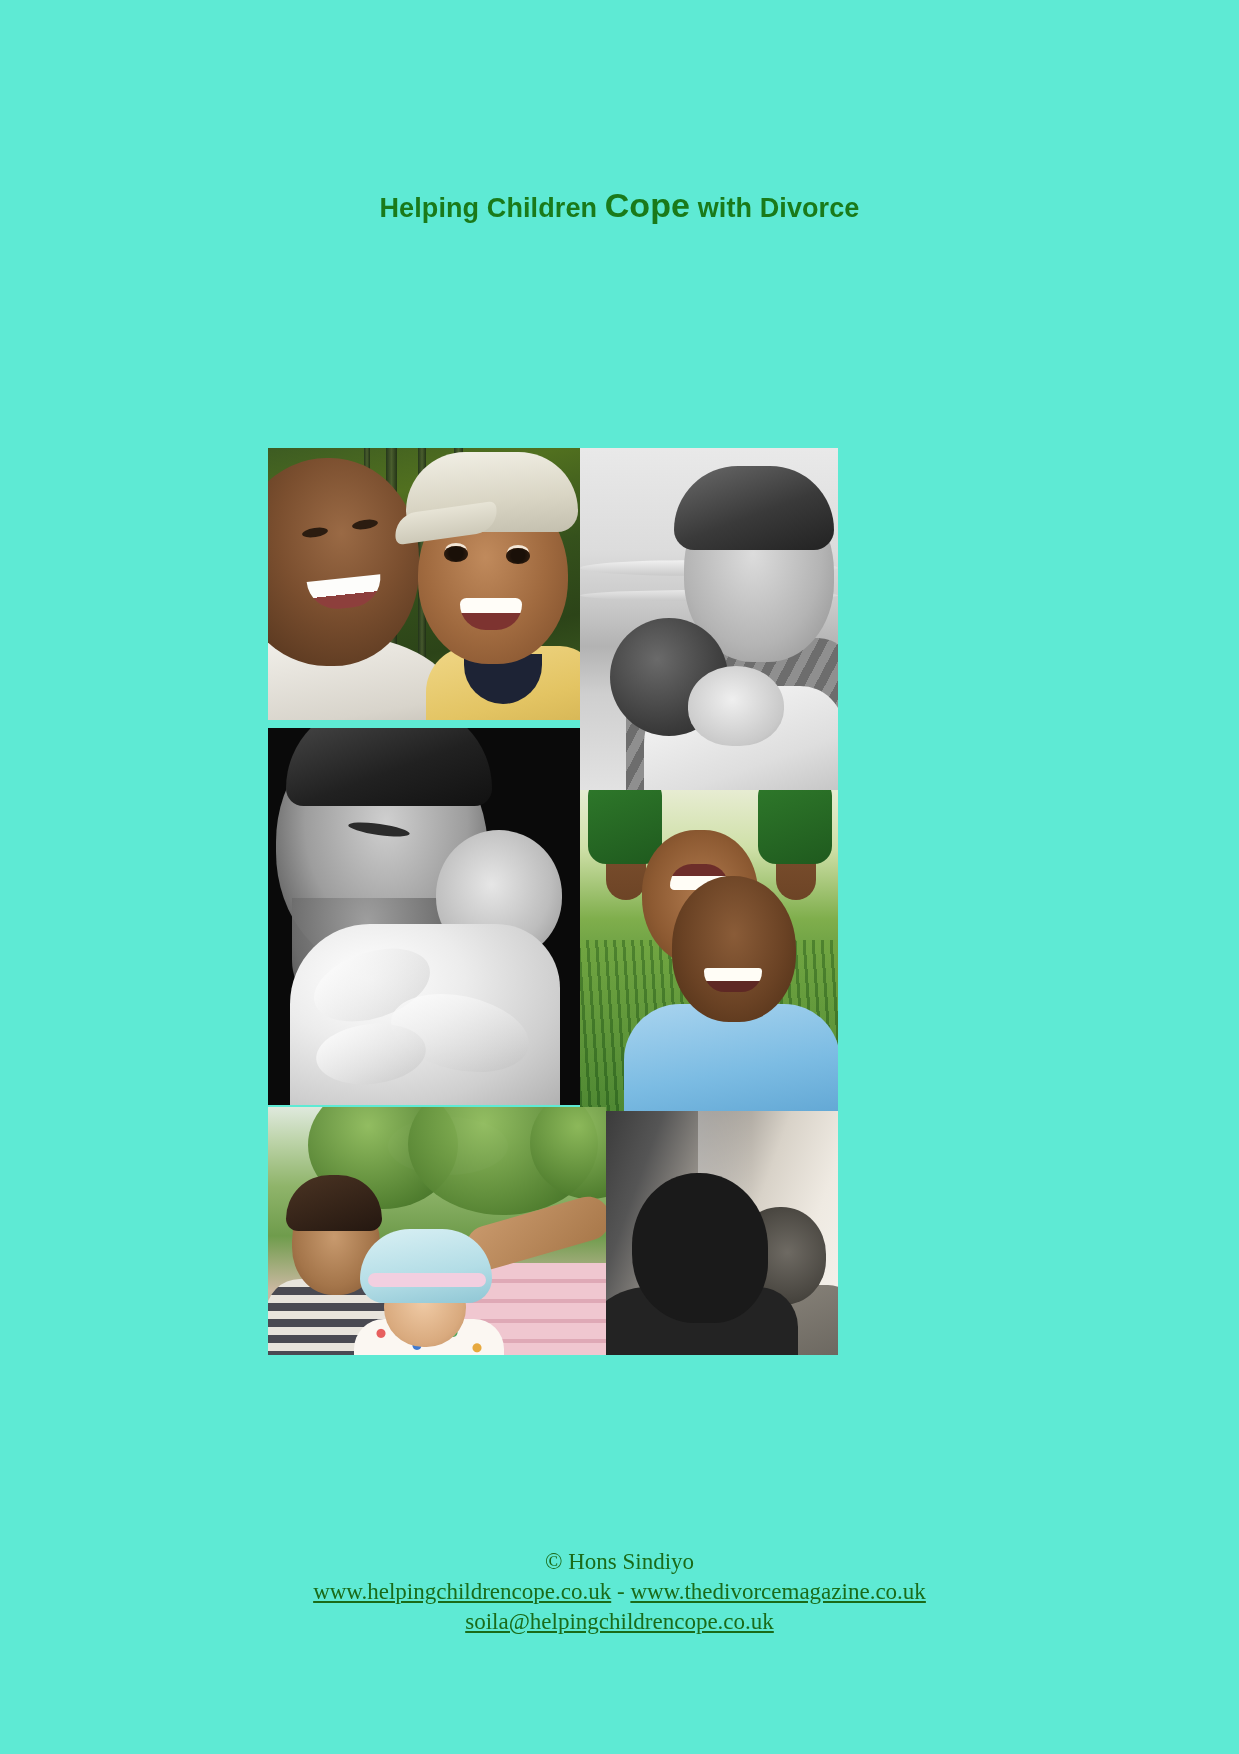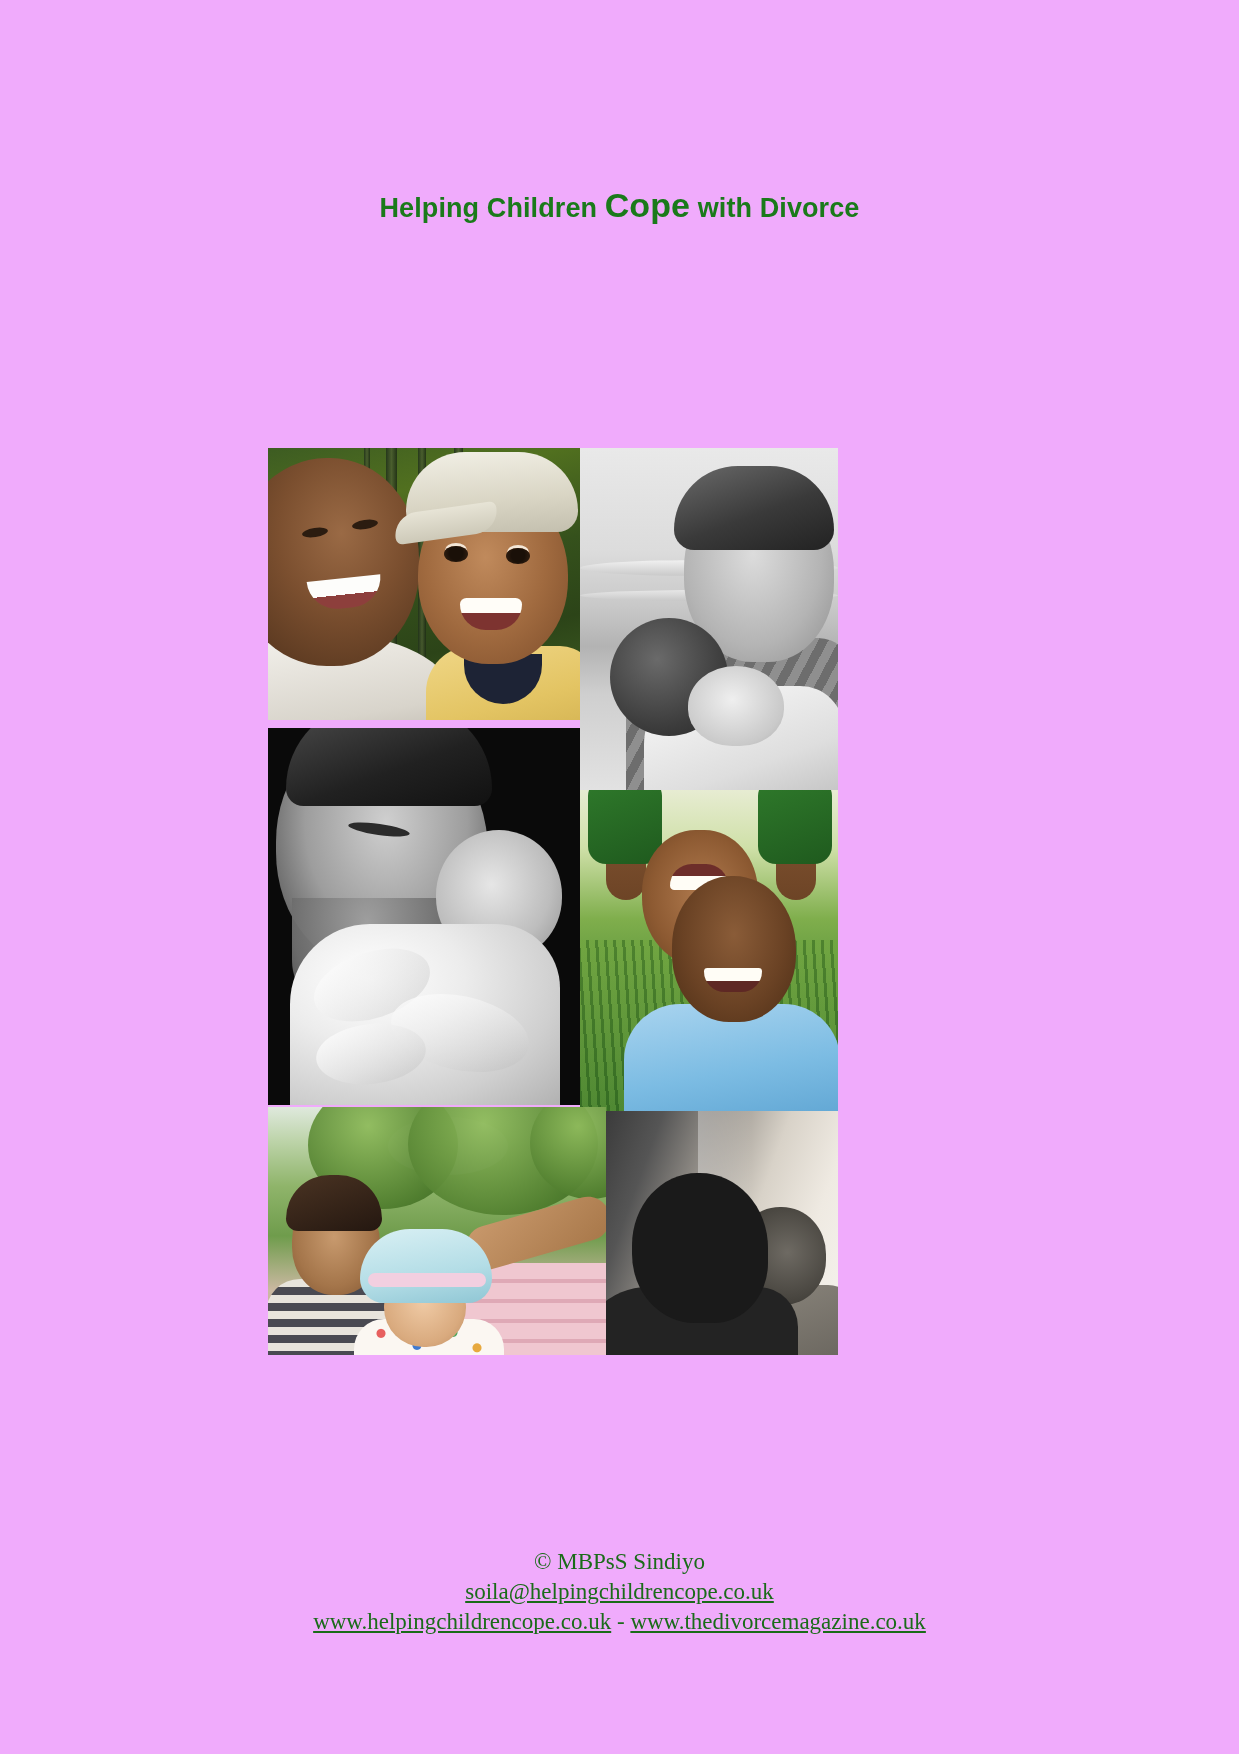--- a/index.html
+++ b/index.html
@@ -12,21 +12,21 @@
     width: 1239px;
     height: 1754px;
     position: relative;
     font-family: "Liberation Sans", sans-serif;
     overflow: hidden;
   }
 
   .page {
     position: absolute;
     inset: 0;
-    background: #f0abfc;
+    background: #5eead4;
   }
 
   
   .kicker {
     position: absolute;
     top: 186px;
     left: 0;
     width: 1239px;
     text-align: center;
     color: #1a7a1a;
@@ -527,22 +527,22 @@
         <div class="babybody"></div>
           <div class="babyhead"></div>
         <div class="dadbody"></div>
           <div class="dadhead"></div>
       </div>
     </div>
 
   </div>
 
   <div class="footer">
-    <div class="line">© MBPsS Sindiyo</div>
+    <div class="line">© Hons Sindiyo</div>
+    <div class="line">
+      <span class="link">www.helpingchildrencope.co.uk</span><span class="sep"> - </span><span class="link">www.thedivorcemagazine.co.uk</span>
+    </div>
     <div class="line">
       <span class="link">soila@helpingchildrencope.co.uk</span>
     </div>
-    <div class="line">
-      <span class="link">www.helpingchildrencope.co.uk</span><span class="sep"> - </span><span class="link">www.thedivorcemagazine.co.uk</span>
-    </div>
   </div>
 
 </div>
 
 </body></html>

